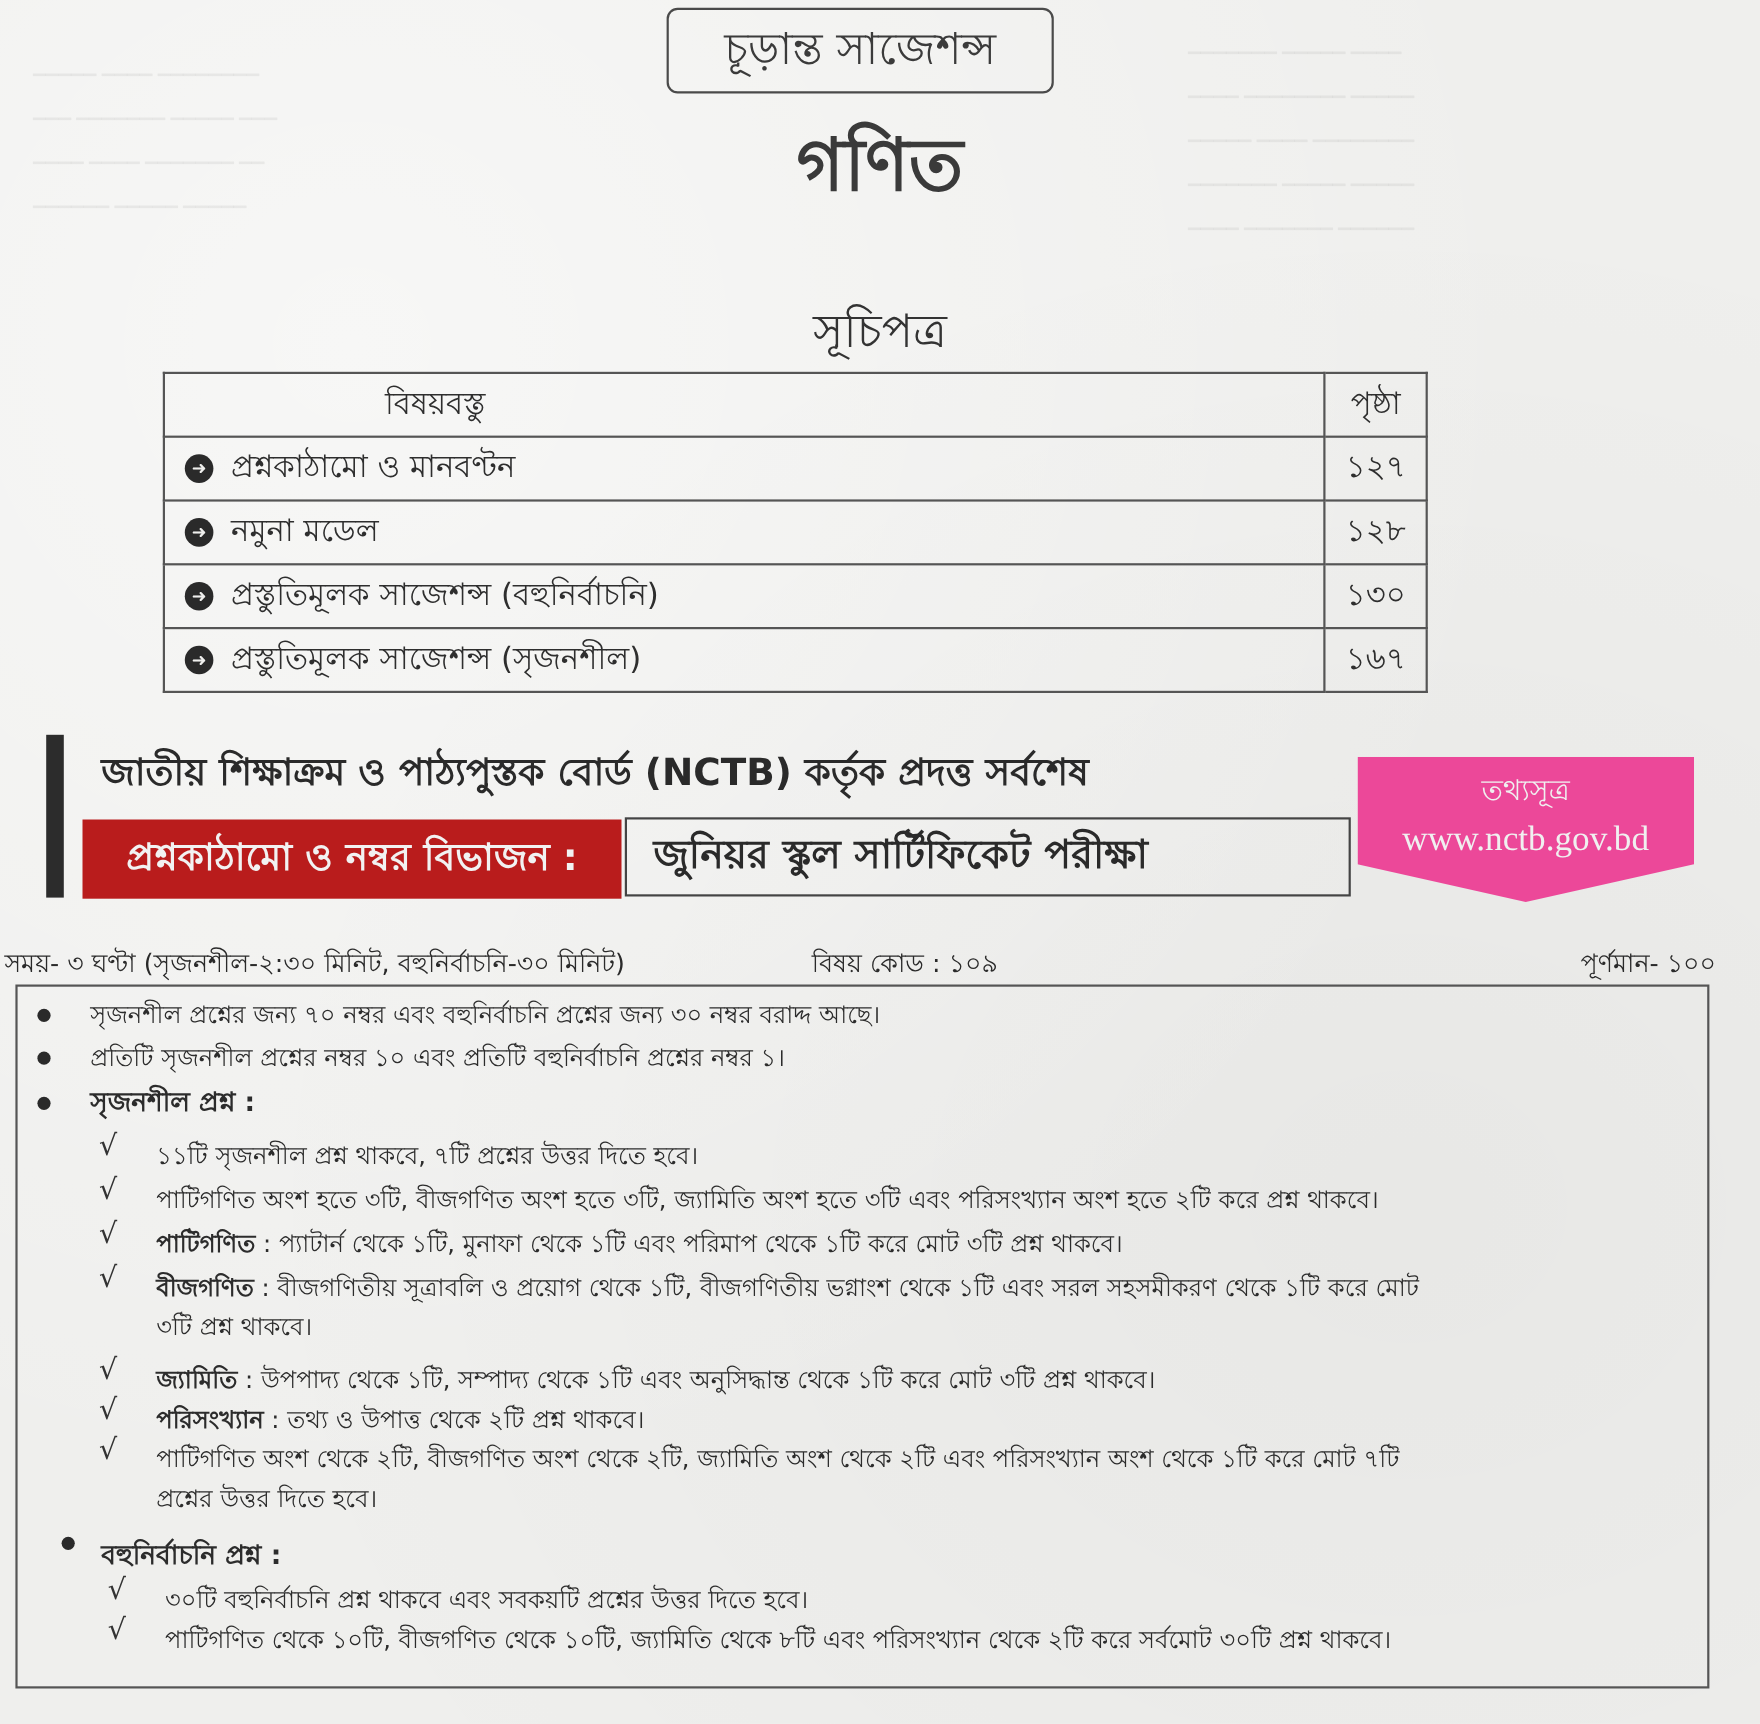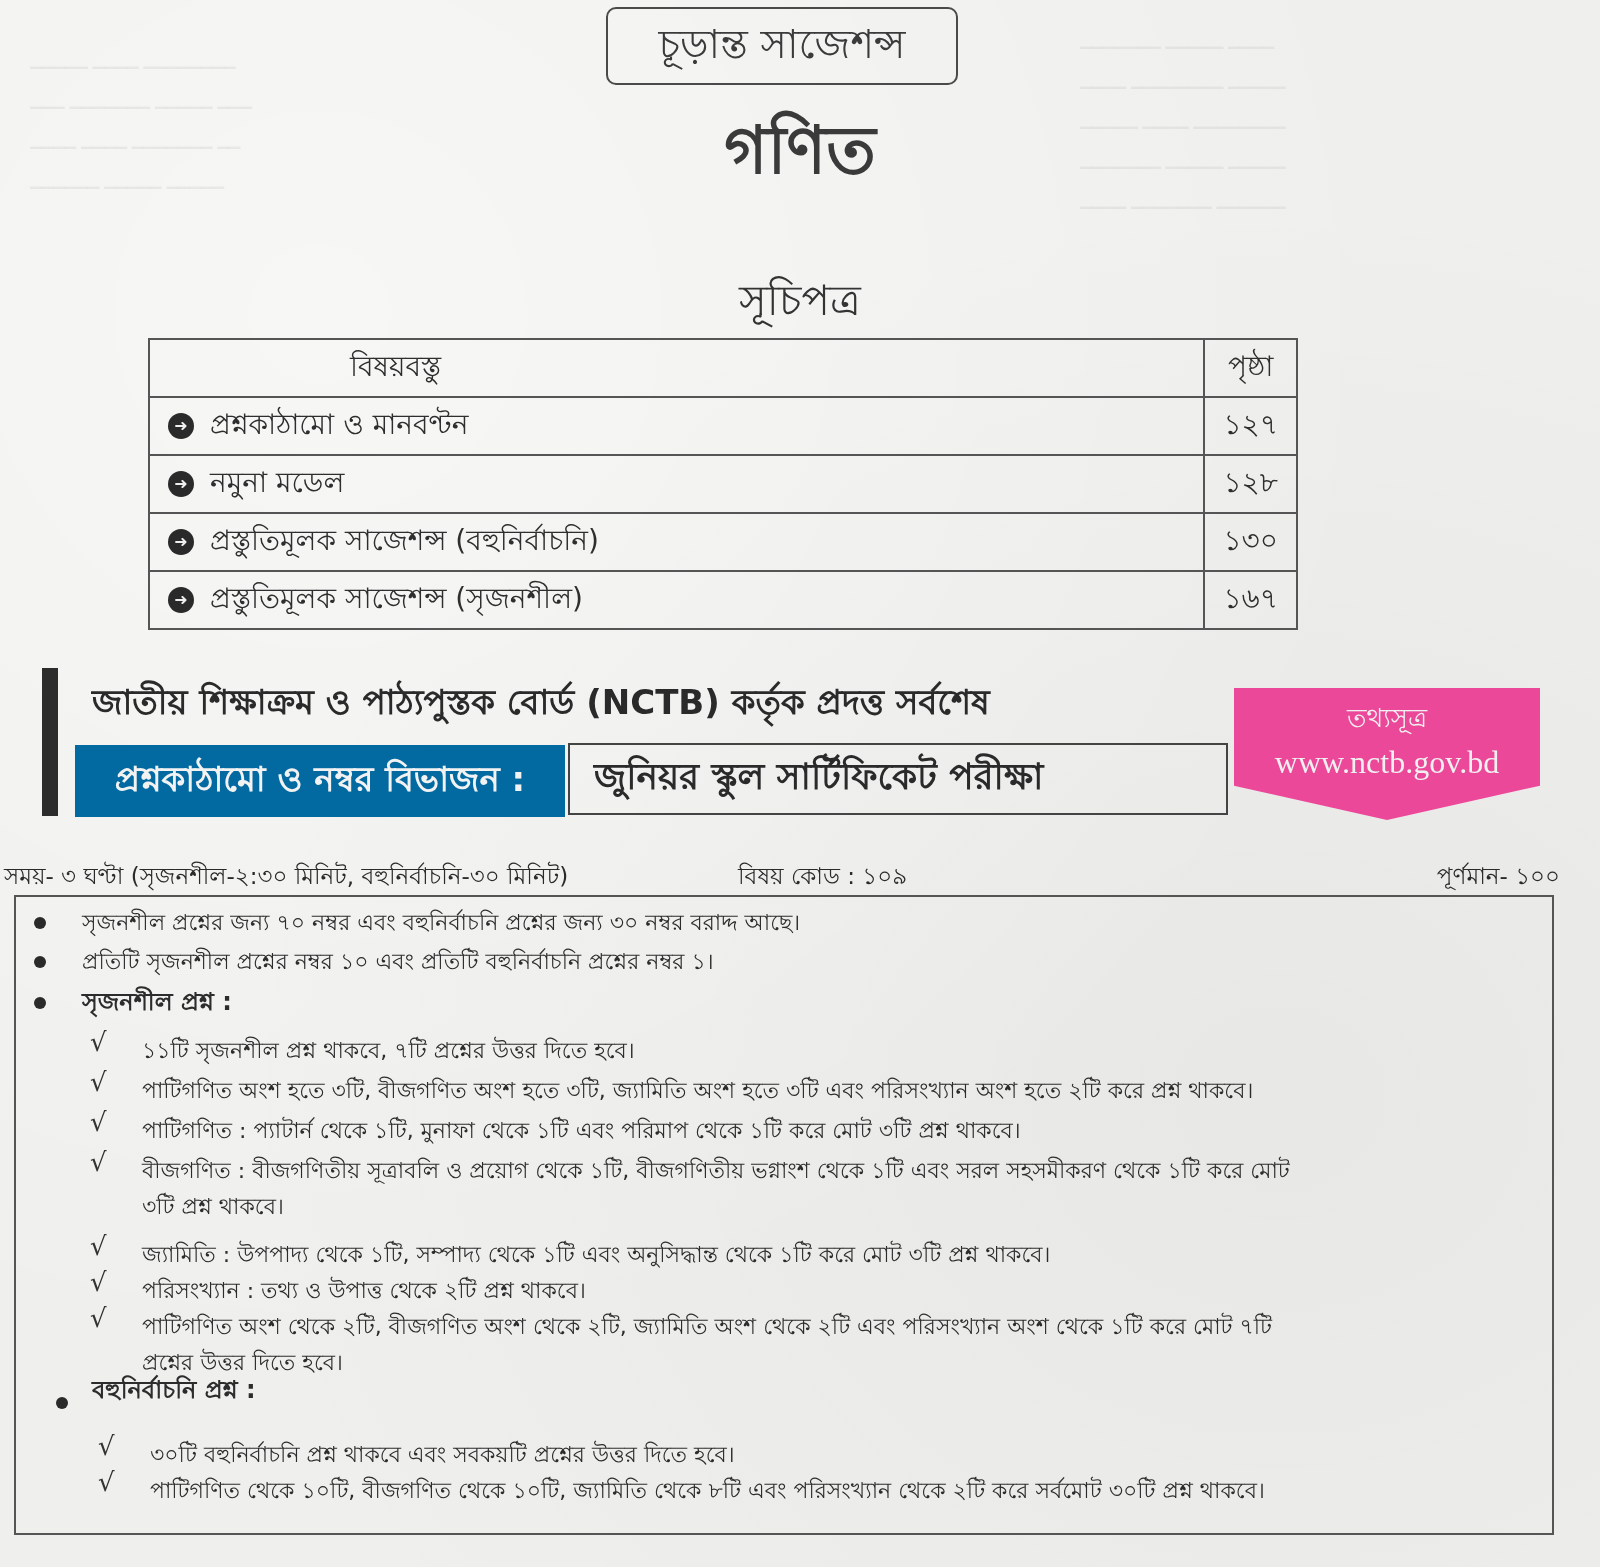--- a/index.html
+++ b/index.html
@@ -45,21 +45,21 @@
 
   .nctb-bar {
     position: absolute; left: 42px; top: 668px; width: 16px; height: 148px; background: #2c2c2c;
   }
   .nctb-heading {
     position: absolute; left: 92px; top: 676px; font-size: 34px; font-weight: bold; color: #2a2a2a;
     white-space: nowrap;
   }
   .label-dark {
     position: absolute; left: 75px; top: 745px; width: 490px; height: 72px;
-    background: #0369a1; color: #f2f2f2; font-size: 34px; font-weight: bold;
+    background: #b91c1c; color: #f2f2f2; font-size: 34px; font-weight: bold;
     display: flex; align-items: center; justify-content: center; white-space: nowrap;
   }
   .label-box {
     position: absolute; left: 568px; top: 743px; width: 660px; height: 72px;
     border: 2px solid #444; box-sizing: border-box; font-size: 36px; font-weight: bold;
     display: flex; align-items: center; padding-left: 24px; color: #2a2a2a; white-space: nowrap;
   }
   .source-tag {
     position: absolute; left: 1234px; top: 688px; width: 306px; height: 132px;
     background: #ec4899; color: #f0f0f0; text-align: center;
@@ -80,21 +80,21 @@
     border: 2px solid #555; box-sizing: border-box; padding-left: 28px;
   }
   .rule {
     position: absolute; font-size: 22px; color: #2c2c2c; white-space: nowrap;
   }
   .bullet {
     position: absolute; width: 12px; height: 12px; border-radius: 50%; background: #2a2a2a;
   }
   .check { position: absolute; font-size: 26px; color: #333; }
   .heading-rule { font-weight: bold; font-size: 24px; }
-  .bold-lead { font-weight: normal; }
+  .bold-lead { font-weight: bold; }
 </style>
 </head>
 <body>
 
 <div class="ghost" style="left:30px;top:40px;">▁▁▁▁▁ ▁▁▁▁ ▁▁▁▁▁▁▁▁
 ▁▁▁ ▁▁▁▁▁▁▁ ▁▁▁▁▁ ▁▁▁
 ▁▁▁▁ ▁▁▁▁ ▁▁▁▁▁▁▁ ▁▁
 ▁▁▁▁▁▁ ▁▁▁▁▁ ▁▁▁▁▁</div>
 <div class="ghost" style="left:1080px;top:20px;">▁▁▁▁▁▁▁ ▁▁▁▁▁ ▁▁▁▁
 ▁▁▁▁ ▁▁▁▁▁▁▁▁ ▁▁▁▁▁
@@ -185,20 +185,20 @@
   <span class="check" style="left:74px;top:370px;">√</span>
   <div class="rule" style="left:126px;top:376px;">
     <span class="bold-lead">পরিসংখ্যান</span><span> : তথ্য ও উপাত্ত থেকে ২টি প্রশ্ন থাকবে।</span>
   </div>
 
   <span class="check" style="left:74px;top:406px;">√</span>
   <div class="rule" style="left:126px;top:412px;">পাটিগণিত অংশ থেকে ২টি, বীজগণিত অংশ থেকে ২টি, জ্যামিতি অংশ থেকে ২টি এবং পরিসংখ্যান অংশ থেকে ১টি করে মোট ৭টি</div>
   <div class="rule" style="left:126px;top:448px;">প্রশ্নের উত্তর দিতে হবে।</div>
 
   <span class="bullet" style="left:40px;top:500px;"></span>
-  <div class="rule heading-rule" style="left:76px;top:474px;">বহুনির্বাচনি প্রশ্ন :</div>
+  <div class="rule heading-rule" style="left:76px;top:498px;">বহুনির্বাচনি প্রশ্ন :</div>
 
   <span class="check" style="left:82px;top:534px;">√</span>
   <div class="rule" style="left:134px;top:540px;">৩০টি বহুনির্বাচনি প্রশ্ন থাকবে এবং সবকয়টি প্রশ্নের উত্তর দিতে হবে।</div>
 
   <span class="check" style="left:82px;top:570px;">√</span>
   <div class="rule" style="left:134px;top:576px;">পাটিগণিত থেকে ১০টি, বীজগণিত থেকে ১০টি, জ্যামিতি থেকে ৮টি এবং পরিসংখ্যান থেকে ২টি করে সর্বমোট ৩০টি প্রশ্ন থাকবে।</div>
 </div>
 
 </body></html>

